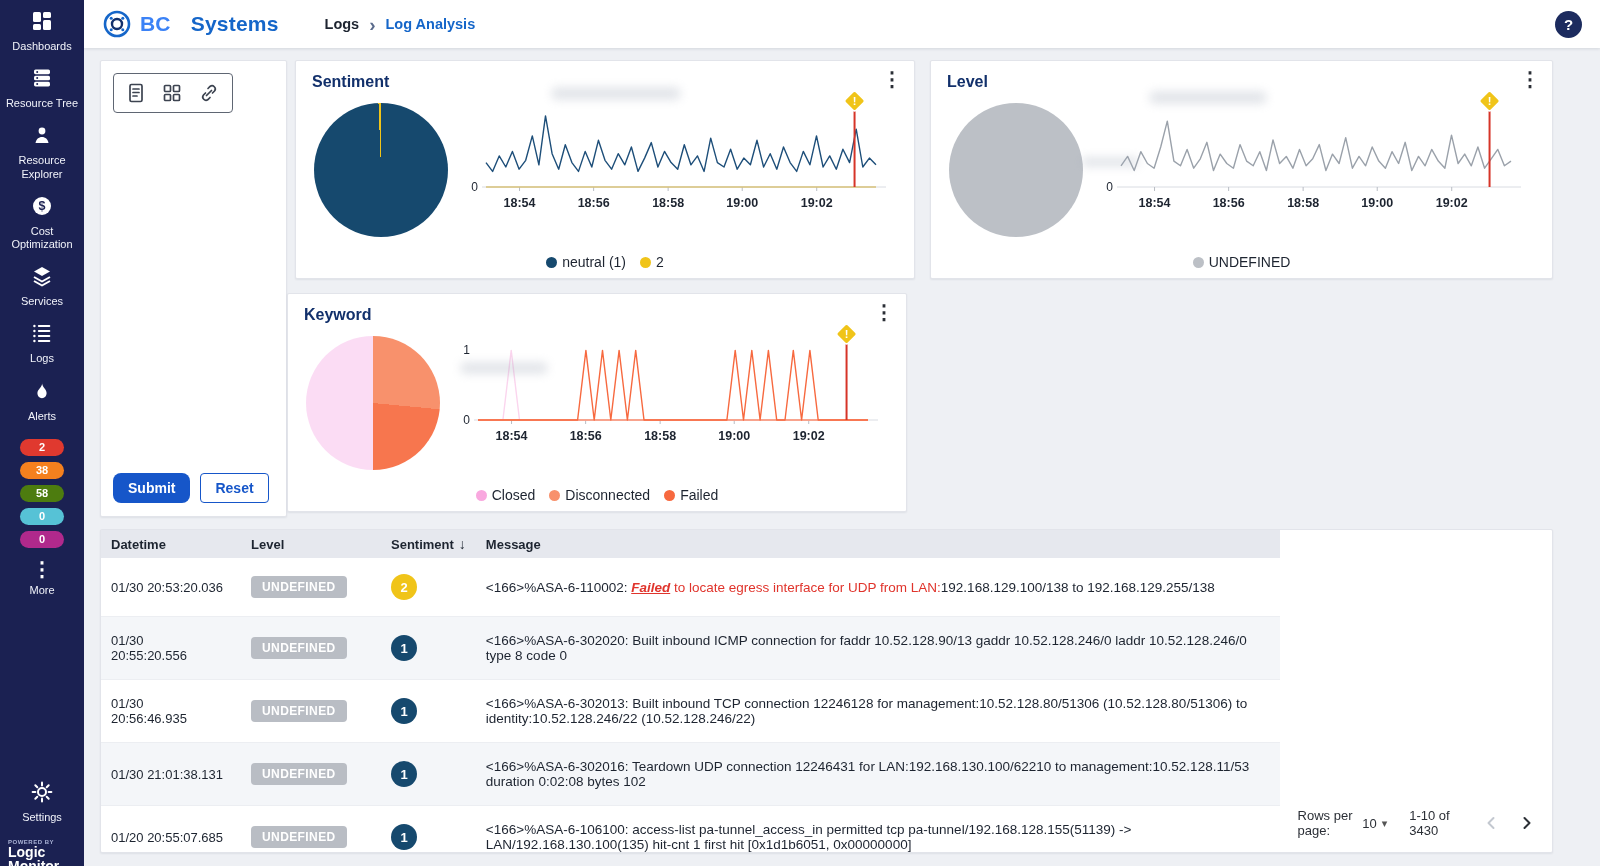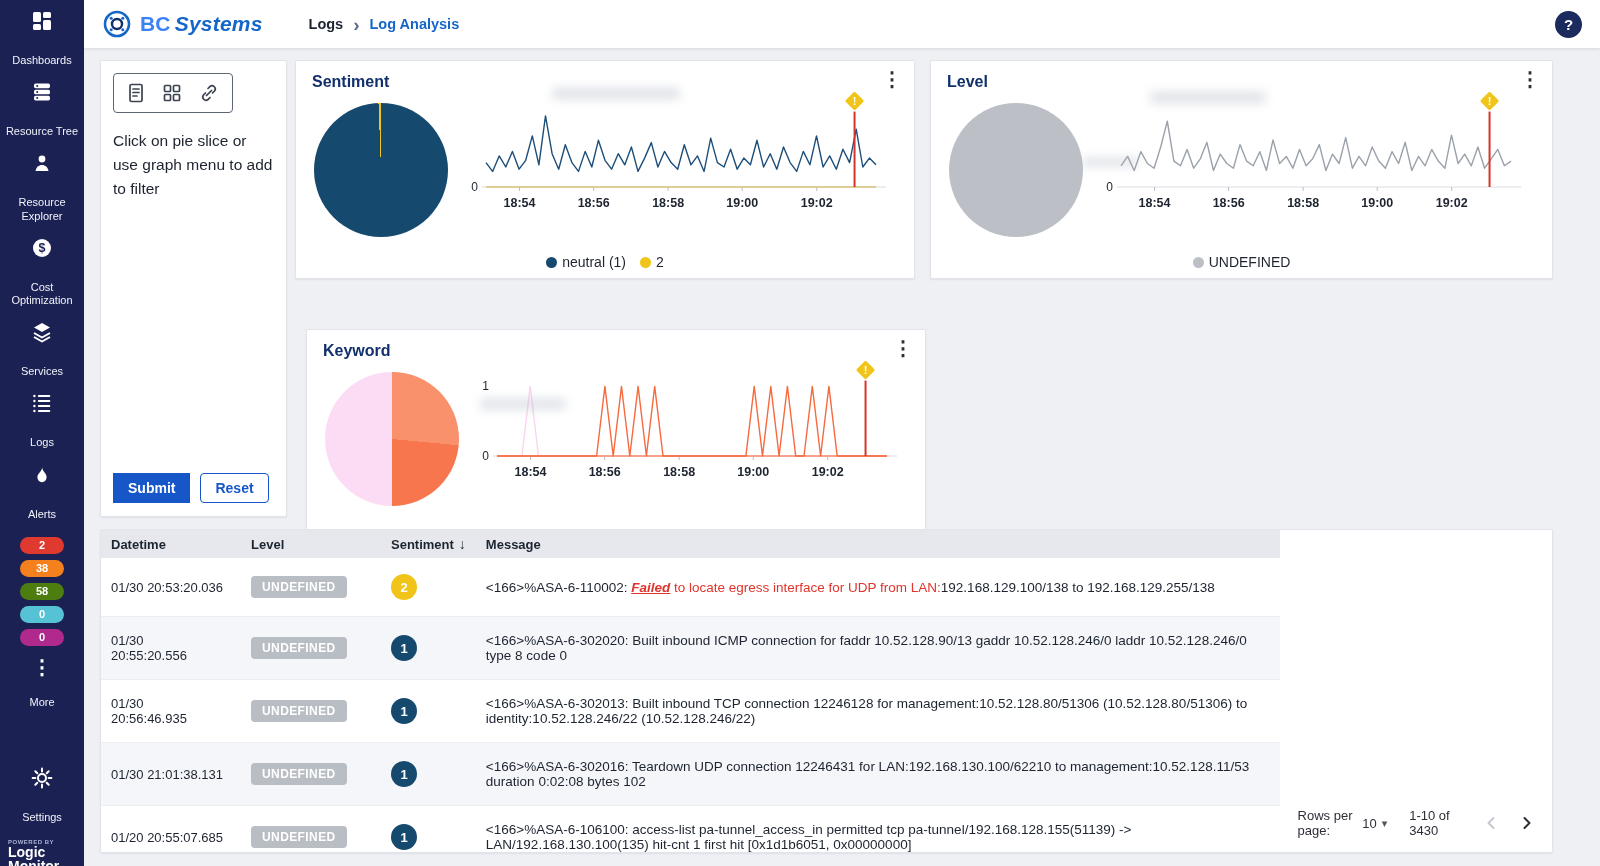--- a/index.html
+++ b/index.html
@@ -2,61 +2,61 @@
 <html><head>
 <meta charset="utf-8">
 <style>
   * { box-sizing: border-box; margin: 0; padding: 0; }
   html,body { width:1600px; height:866px; overflow:hidden; }
   body { font-family:"Liberation Sans", sans-serif; background:#eef0f4; color:#1d2430; }
   .app { display:flex; width:1600px; height:866px; }
 
   
   .sidebar { width:84px; background:#1b2152; display:flex; flex-direction:column; align-items:center; padding-top:10px; flex-shrink:0; overflow:hidden; }
-  .nav-item { display:flex; flex-direction:column; align-items:center; gap:22px; margin-bottom:14px; cursor:pointer; width:100%; }
+  .nav-item { display:flex; flex-direction:column; align-items:center; gap:8px; margin-bottom:14px; cursor:pointer; width:100%; }
   .nav-label { font-size:11px; color:#f1f3fa; text-align:center; line-height:1.2; padding:0 3px; }
   .more-glyph { font-size:20px; font-weight:700; color:#fff; line-height:14px; }
   .badges { display:flex; flex-direction:column; align-items:center; gap:6px; margin:2px 0 14px; }
   .badge { width:44px; height:17px; border-radius:9px; color:#fff; font-size:11px; font-weight:700; display:flex; align-items:center; justify-content:center; cursor:pointer; }
   .flex-spacer { flex:1; }
   .powered { display:flex; flex-direction:column; align-items:flex-start; width:100%; padding:0 8px; margin-bottom:-8px; }
   .pb1 { font-size:6px; letter-spacing:.5px; color:#aab3d6; font-weight:700; }
   .pb2, .pb3 { font-size:14px; font-weight:700; color:#fff; line-height:1.05; }
 
   
   .main { flex:1; display:flex; flex-direction:column; min-width:0; }
   .topbar { height:48px; background:#fff; display:flex; align-items:center; padding:0 18px; box-shadow:0 1px 3px rgba(20,30,60,.12); position:relative; z-index:3; }
   .brand { display:flex; align-items:center; gap:8px; }
   .brand-text { font-size:21px; font-weight:700; letter-spacing:.2px; }
   .brand-bc { color:#3b82f6; }
-  .brand-sys { color:#1566c9; margin-left:4px;font-style:italic; }
+  .brand-sys { color:#1566c9; margin-left:20px; }
   .breadcrumb { display:flex; align-items:center; gap:10px; margin-left:46px; font-size:14.5px; font-weight:700; }
   .crumb-root { color:#1d2430; cursor:pointer; }
   .crumb-sep { color:#5a6b8c; font-size:19px; font-weight:700; line-height:1; }
   .crumb-cur { color:#1566c9; cursor:pointer; }
   .help-btn { margin-left:auto; width:27px; height:27px; border-radius:50%; background:#1c2b5e; color:#fff; font-weight:700; font-size:15px; display:flex; align-items:center; justify-content:center; cursor:pointer; }
 
   
   .content { position:relative; flex:1; }
   .card { position:absolute; background:#fff; border:1px solid #e2e4ea; box-shadow:0 1px 2px rgba(20,30,60,.07); border-radius:2px; }
 
   
   .filter-card { left:16px; top:12px; width:187px; height:457px; padding:12px; }
   .icon-box { border:1.5px solid #5f6673; border-radius:4px; padding:8px 12px; display:inline-flex; gap:16px; align-items:center; }
   .icon-box svg { cursor:pointer; display:block; }
   .filter-hint { margin-top:16px; font-size:15.5px; line-height:1.55; color:#1d2430; }
   .filter-actions { position:absolute; left:12px; bottom:13px; display:flex; gap:10px; }
-  .btn-primary { background:#1656c9; color:#fff; border:none; border-radius:0; padding:7px 15px; font-size:14px; font-weight:700; cursor:pointer; font-family:inherit; }
+  .btn-primary { background:#1656c9; color:#fff; border:none; border-radius:8px; padding:7px 15px; font-size:14px; font-weight:700; cursor:pointer; font-family:inherit; }
   .btn-secondary { background:#fff; color:#1656c9; border:1.5px solid #1656c9; border-radius:4px; padding:6px 14px; font-size:14px; font-weight:700; cursor:pointer; font-family:inherit; }
 
   
   .chart-card { width:620px; height:219px; }
   #card-sentiment { left:211px; top:12px; }
   #card-level { left:846px; top:12px; width:623px; }
-  #card-keyword { left:222px; top:245px;margin-top:36px; }
+  #card-keyword { left:203px; top:245px; }
   .chart-title { position:absolute; left:16px; top:12px; color:#12306b; font-weight:700; font-size:16px; }
   .kebab { position:absolute; right:12px; top:8px; font-size:20px; font-weight:700; color:#2b2f36; cursor:pointer; line-height:1; }
   .pie { position:absolute; left:18px; top:42px; width:134px; height:134px; border-radius:50%; cursor:pointer; }
   .line-svg { position:absolute; left:160px; top:32px; overflow:visible; font-family:inherit; }
   .legend { position:absolute; bottom:8px; left:0; right:0; display:flex; justify-content:center; gap:14px; font-size:14px; color:#1d2430; }
   .legend-item { display:flex; align-items:center; gap:5px; cursor:pointer; }
   .legend-dot { width:11px; height:11px; border-radius:50%; display:inline-block; }
   .smudge { position:absolute; background:#a8b0be; opacity:.32; filter:blur(5px); border-radius:8px; pointer-events:none; }
 
   
@@ -241,21 +241,20 @@
             </g>
           </svg>
           <svg width="22" height="22" viewBox="0 0 22 22">
             <g fill="none" stroke="#3c4350" stroke-width="1.7" stroke-linecap="round">
               <path d="M8.5 13.5 13.5 8.5"></path>
               <path d="M12 15.5l-2 2a3.2 3.2 0 0 1-4.5-4.5l2-2"></path>
               <path d="M10 6.5l2-2a3.2 3.2 0 0 1 4.5 4.5l-2 2"></path>
             </g>
           </svg>
         </div>
-        <p class="filter-hint">Click on pie slice or use graph menu to add to filter</p>
         <div class="filter-actions">
           <button class="btn-primary">Submit</button>
           <button class="btn-secondary">Reset</button>
         </div>
       </section>
 
       <section class="card chart-card" id="card-sentiment">
         <span class="chart-title">Sentiment</span>
         <span class="kebab">⋮</span>
         <div class="pie" style="background: conic-gradient(rgb(22, 73, 110) 0%, rgb(22, 73, 110) 99.4%, rgb(240, 196, 25) 99.4%, rgb(240, 196, 25) 100%);"></div>
@@ -347,20 +346,34 @@
             <text x="360.71999999999997" y="114" text-anchor="middle" font-size="12.5" fill="#1d2430" font-weight="600">19:02</text>
             <polyline points="30.0,94.0 38.3,94.0 46.6,94.0 54.9,94.0 63.2,24.4 71.5,94.0 79.8,94.0 88.1,94.0 96.4,94.0 104.7,94.0 113.0,94.0 121.3,94.0 129.6,94.0 137.9,94.0 146.2,94.0 154.5,94.0 162.8,94.0 171.1,94.0 179.4,94.0 187.7,94.0 196.0,94.0 204.3,94.0 212.6,94.0 220.9,94.0 229.1,94.0 237.4,94.0 245.7,94.0 254.0,94.0 262.3,94.0 270.6,94.0 278.9,94.0 287.2,94.0 295.5,94.0 303.8,94.0 312.1,94.0 320.4,94.0 328.7,94.0 337.0,94.0 345.3,94.0 353.6,94.0 361.9,94.0 370.2,94.0 378.5,94.0 386.8,94.0 395.1,94.0 403.4,94.0 411.7,94.0 420.0,94.0" fill="none" stroke="#fbd5ee" stroke-width="1.4" stroke-linejoin="round"></polyline>
             <polyline points="30.0,94.0 420.0,94.0" fill="none" stroke="#f8916c" stroke-width="1.4" stroke-linejoin="round"></polyline>
             <polyline points="30.0,94.0 38.3,94.0 46.6,94.0 54.9,94.0 63.2,94.0 71.5,94.0 79.8,94.0 88.1,94.0 96.4,94.0 104.7,94.0 113.0,94.0 121.3,94.0 129.6,94.0 137.9,24.4 146.2,94.0 154.5,24.4 162.8,94.0 171.1,24.4 179.4,94.0 187.7,24.4 196.0,94.0 204.3,94.0 212.6,94.0 220.9,94.0 229.1,94.0 237.4,94.0 245.7,94.0 254.0,94.0 262.3,94.0 270.6,94.0 278.9,94.0 287.2,24.4 295.5,94.0 303.8,24.4 312.1,94.0 320.4,24.4 328.7,94.0 337.0,94.0 345.3,24.4 353.6,94.0 361.9,24.4 370.2,94.0 378.5,94.0 386.8,94.0 395.1,94.0 403.4,94.0 411.7,94.0 420.0,94.0" fill="none" stroke="#f7693f" stroke-width="1.4" stroke-linejoin="round"></polyline>
             <line x1="398.54999999999995" y1="10" x2="398.54999999999995" y2="94" stroke="#d63428" stroke-width="2"></line>
             <g transform="translate(398.54999999999995,8) rotate(45)">
               <rect x="-7.5" y="-7.5" width="15" height="15" rx="2" fill="#f0c419" stroke="#fff" stroke-width="1.5"></rect>
             </g>
             <text x="398.54999999999995" y="12" text-anchor="middle" font-size="11" fill="#fff" font-weight="700">!</text>
           </svg>
+        <div class="legend">
+            <span class="legend-item">
+              <span class="legend-dot" style="background: rgb(249, 168, 223);"></span>
+              <span>Closed</span>
+            </span>
+            <span class="legend-item">
+              <span class="legend-dot" style="background: rgb(248, 145, 108);"></span>
+              <span>Disconnected</span>
+            </span>
+            <span class="legend-item">
+              <span class="legend-dot" style="background: rgb(247, 105, 63);"></span>
+              <span>Failed</span>
+            </span>
+          </div>
         <div class="smudge" style="left:172px;top:68px;width:88px;height:12px;"></div>
       </section>
 
       <section class="card table-card">
         <table>
           <thead>
             <tr>
               <th class="col-dt"><span>Datetime</span></th>
               <th class="col-lv"><span>Level</span></th>
               <th class="col-st"><span>Sentiment</span><span class="sort-arrow">↓</span></th>

